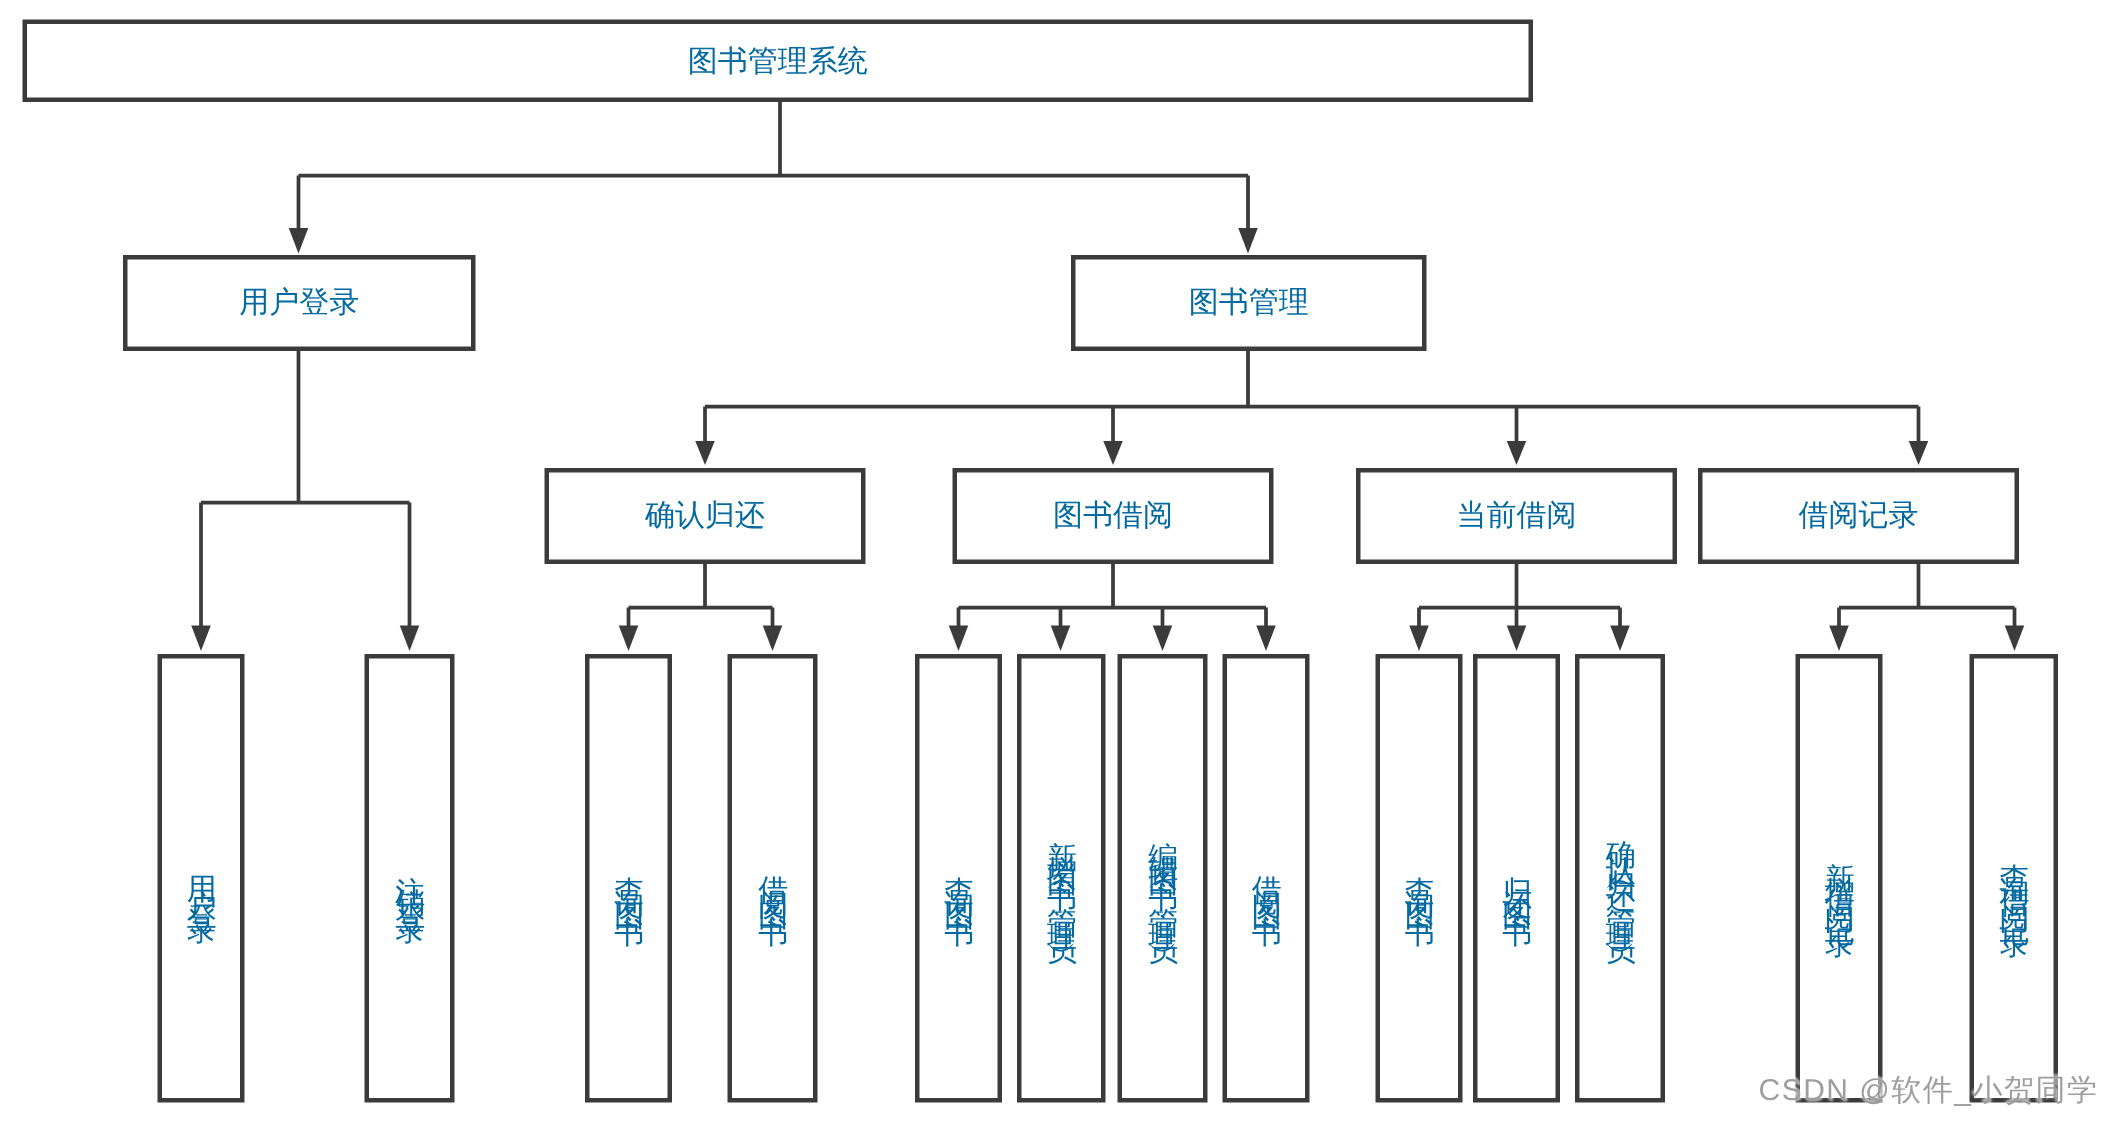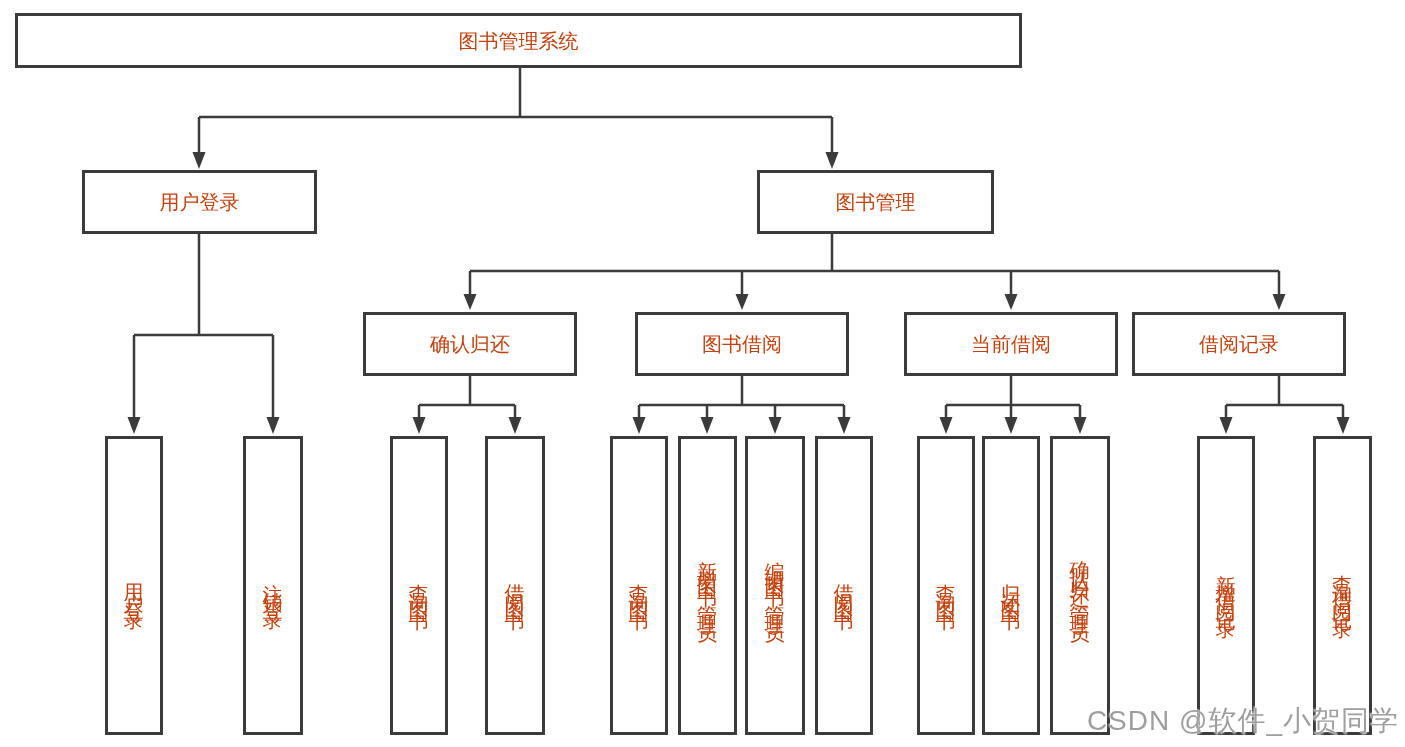--- a/index.html
+++ b/index.html
@@ -19,37 +19,37 @@
     z-index: 1;
   }
   .node {
     position: absolute;
     box-sizing: border-box;
     border: 3px solid #3b3b3b;
     background: #ffffff;
     display: flex;
     align-items: center;
     justify-content: center;
-    color: #c2410c;
+    color: #0369a1;
     font-size: 20px;
     line-height: 1;
     z-index: 2;
     white-space: nowrap;
   }
   .vnode {
     writing-mode: vertical-rl;
     text-orientation: mixed;
     letter-spacing: 9px;
     white-space: normal;
   }
   .watermark {
     position: absolute;
     right: 6px;
     bottom: 7px;
-    font-size: 28px;
+    font-size: 20px;
     color: #9e9e9e;
     letter-spacing: 1px;
     z-index: 5;
     text-shadow: 1px 1px 2px rgba(255,255,255,0.95), -1px -1px 2px rgba(255,255,255,0.95);
   }
 </style>
 </head>
 <body>
 
 <div class="canvas">
@@ -128,21 +128,21 @@
         <path d="M1343,405 V418" fill="none"></path>
         <polygon points="1219.5,417 1232.5,417 1226,434" stroke="none"></polygon>
         <polygon points="1336.5,417 1349.5,417 1343,434" stroke="none"></polygon>
       </g>
     </g>
   </svg>
 
   <div class="node" style="left:15px; top:13px; width:1007px; height:55px;">图书管理系统</div>
 
   <div class="node" style="left:82px; top:170px; width:235px; height:64px;">用户登录</div>
-  <div class="node" style="left:714px; top:170px; width:237px; height:64px;margin-left:43px;">图书管理</div>
+  <div class="node" style="left:714px; top:170px; width:237px; height:64px;">图书管理</div>
 
   <div class="node" style="left:363px; top:312px; width:214px; height:64px;">确认归还</div>
   <div class="node" style="left:635px; top:312px; width:214px; height:64px;">图书借阅</div>
   <div class="node" style="left:904px; top:312px; width:214px; height:64px;text-align:right;">当前借阅</div>
   <div class="node" style="left:1132px; top:312px; width:214px; height:64px;">借阅记录</div>
 
   <div class="node vnode" style="left:105px; top:436px; width:58px; height:299px;">用户登录</div>
   <div class="node vnode" style="left:243px; top:436px; width:60px; height:299px;">注销登录</div>
 
   <div class="node vnode" style="left:390px; top:436px; width:58px; height:299px;">查询图书</div>

